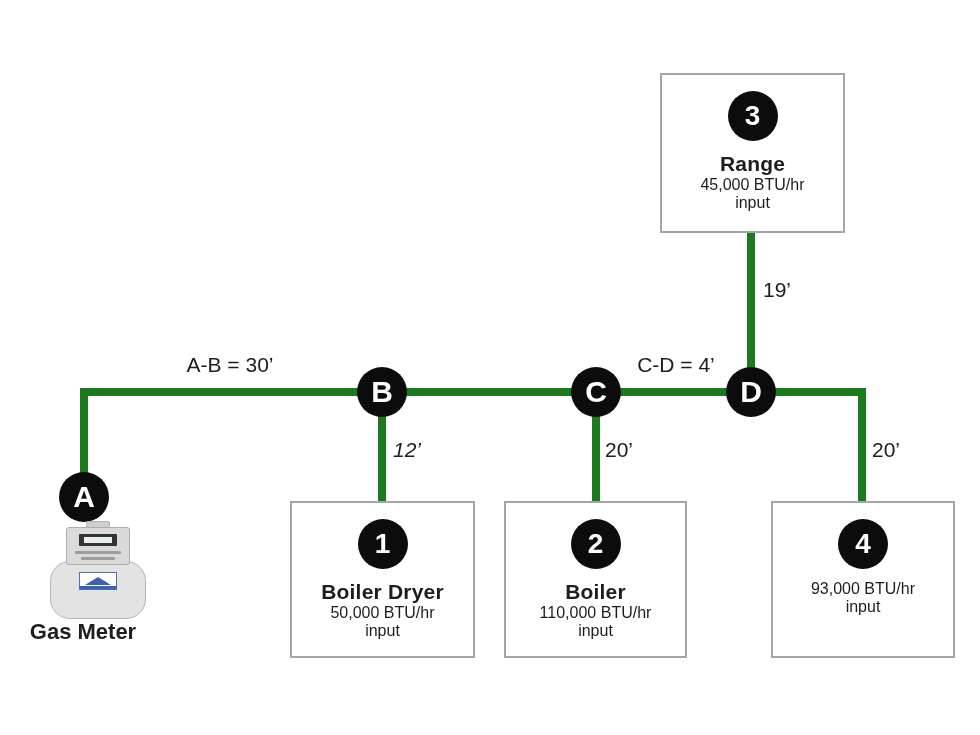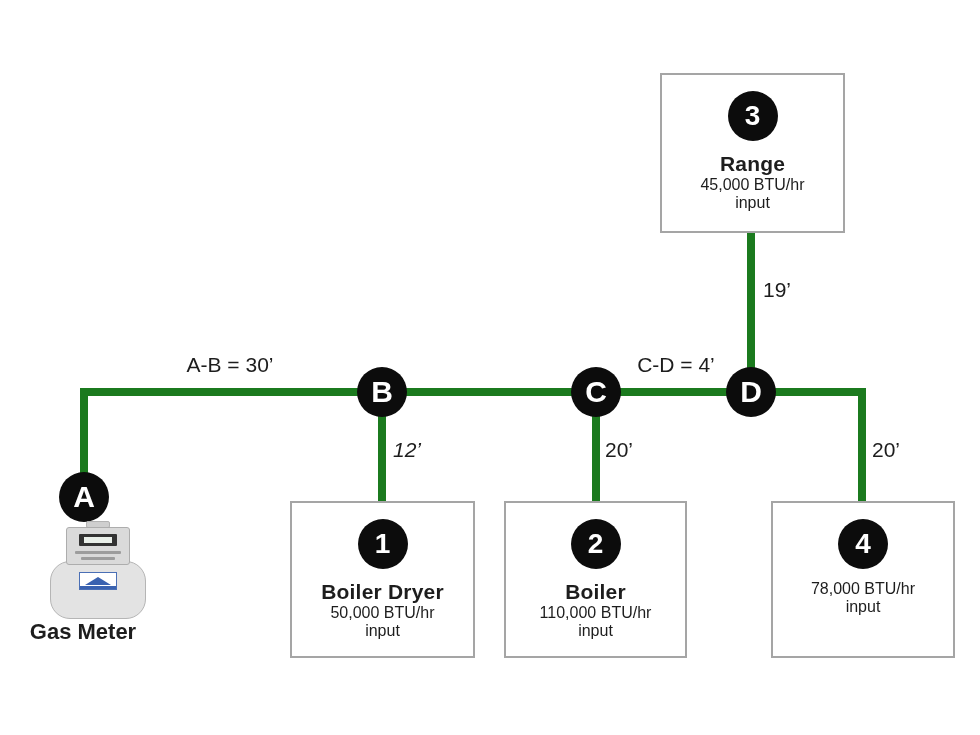--- a/index.html
+++ b/index.html
@@ -148,17 +148,17 @@
     </div>
     <div class="app-name">Range</div>
     <div class="app-btu">45,000 BTU/hr</div>
     <div class="app-input">input</div>
   </div>
 
   <div class="appliance-box" style="left:771px;top:501px;width:184px;height:157px;">
     <div class="badge">
       <span>4</span>
     </div>
-    <div class="app-btu">78,000 BTU/hr</div>
+    <div class="app-btu">93,000 BTU/hr</div>
     <div class="app-input">input</div>
   </div>
 
 </div>
 
 </body></html>

